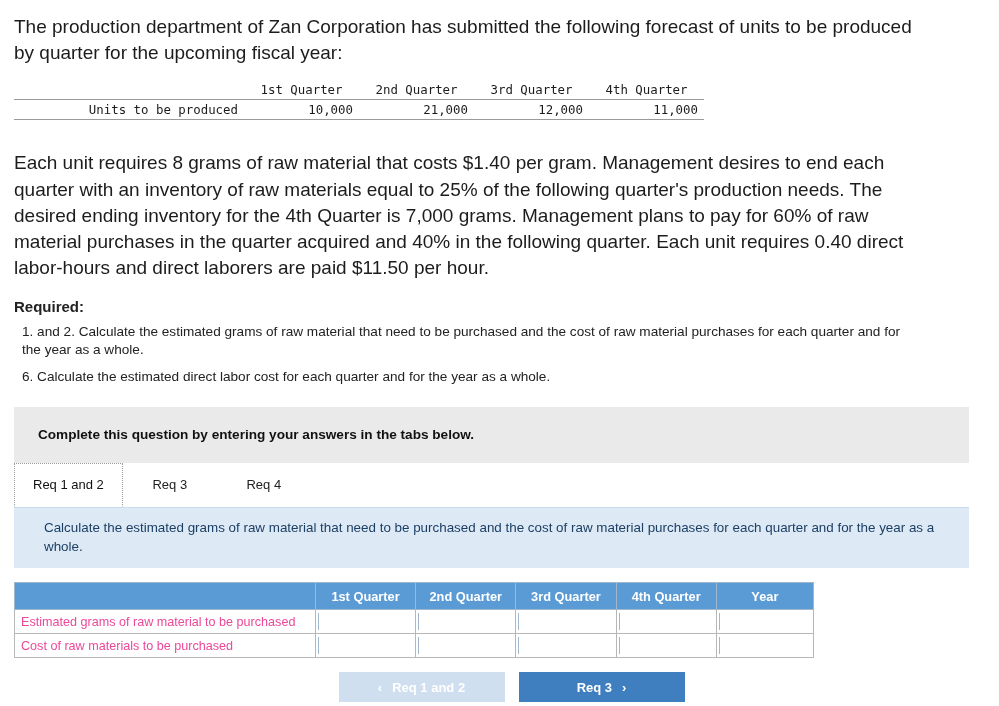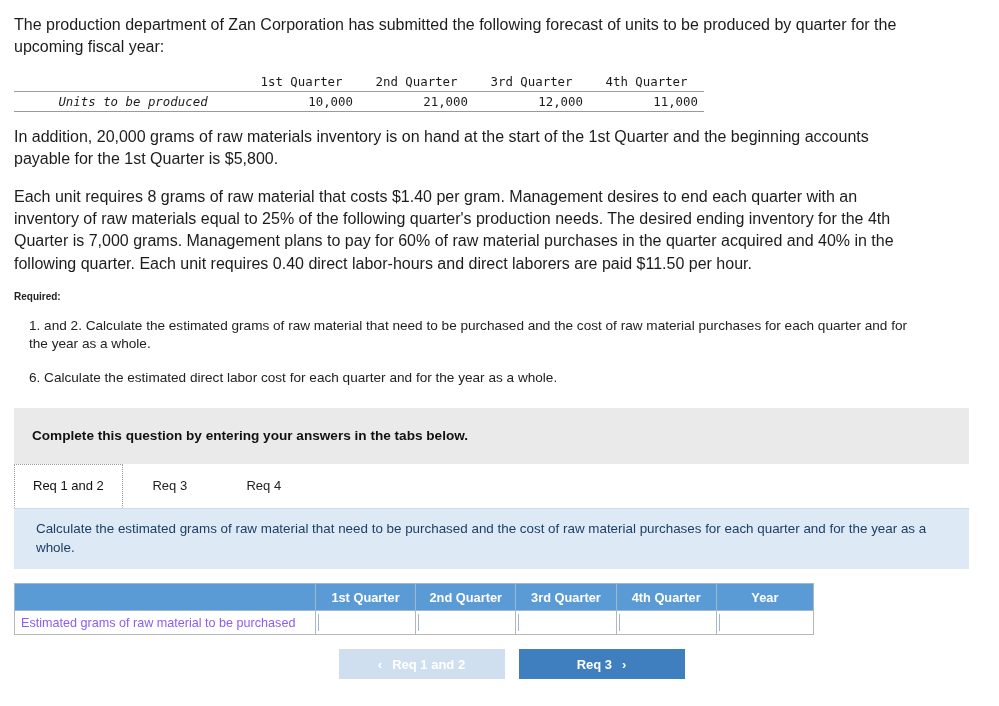--- a/index.html
+++ b/index.html
@@ -18,21 +18,21 @@
   .page {
     position: relative;
     width: 999px;
     height: 706px;
     box-sizing: border-box;
     padding: 14px 16px 0 14px;
   }
   p.para {
     margin: 0 0 0 0;
     line-height: 1.38;
-    font-size: 16px;
+    font-size: 19px;
     color: #1c1c1c;
   }
   .intro { width: 900px; }
   .spacer-14 { height: 14px; }
   .spacer-16 { height: 16px; }
 
   
   .forecast {
     margin-top: 14px;
     width: 690px;
@@ -49,52 +49,51 @@
     text-align: center;
     border-bottom: 1px solid #9a9a9a;
   }
   .forecast thead th.blank {
     border-bottom: 1px solid #9a9a9a;
   }
   .forecast tbody td {
     border-bottom: 1px solid #9a9a9a;
   }
   .forecast .rowlabel {
-    text-align: center;
+    text-align: right;
     padding-left: 14px;
     white-space: nowrap;
-    font-style: italic;
   }
   .forecast .num {
     text-align: right;
   }
   .forecast colgroup .c0 { width: 230px; }
   .forecast colgroup .cq { width: 115px; }
 
   
   .required-title {
     font-weight: bold;
-    font-size: 10px;
+    font-size: 15px;
     margin: 0;
   }
   .req-line {
     font-size: 13.6px;
     line-height: 1.38;
-    margin: 15px;
+    margin: 8px;
   }
 
   
   .grey-bar {
     margin-top: 20px;
     background: #eaeaea;
     height: 56px;
     width: 955px;
     display: flex;
     align-items: center;
-    padding-left: 18px;
+    padding-left: 24px;
     box-sizing: border-box;
   }
   .grey-bar span {
     font-weight: bold;
     font-size: 13.6px;
     color: #111111;
   }
 
   
   .tabs {
@@ -125,21 +124,21 @@
   }
   .tab.inactive {
     border-bottom: none;
   }
 
   
   .blue-panel {
     width: 955px;
     background: #ddeaf6;
     box-sizing: border-box;
-    padding: 11px 16px 12px 22px;
+    padding: 11px 16px 12px 30px;
     font-size: 13.4px;
     color: #1c3f64;
     line-height: 1.4;
     border-top: 1px solid #c9dced;
   }
 
   
   .answer-wrap {
     margin-top: 14px;
     width: 800px;
@@ -160,21 +159,21 @@
     padding: 0 8px;
   }
   table.answer th.head-blank {
     background: #5b9bd5;
   }
   table.answer td {
     border: 1px solid #b7b7b7;
     height: 23px;
     padding: 0 6px;
     font-size: 12.6px;
-    color: #8b5cf6;
+    color: #ec4899;
     background: #ffffff;
   }
   table.answer td.label {
     text-align: left;
     width: 330px;
   }
   table.answer td.cell {
     width: 94px;
     position: relative;
   }
@@ -252,21 +251,20 @@
         <td class="rowlabel">Units to be produced</td>
         <td class="num">10,000</td>
         <td class="num">21,000</td>
         <td class="num">12,000</td>
         <td class="num">11,000</td>
       </tr>
     </tbody>
   </table>
 
   <div class="spacer-14"></div>
-  <p class="para intro">In addition, 20,000 grams of raw materials inventory is on hand at the start of the 1st Quarter and the beginning accounts payable for the 1st Quarter is $5,800.</p>
 
   <div class="spacer-16"></div>
   <p class="para intro">Each unit requires 8 grams of raw material that costs $1.40 per gram. Management desires to end each quarter with an inventory of raw materials equal to 25% of the following quarter's production needs. The desired ending inventory for the 4th Quarter is 7,000 grams. Management plans to pay for 60% of raw material purchases in the quarter acquired and 40% in the following quarter. Each unit requires 0.40 direct labor-hours and direct laborers are paid $11.50 per hour.</p>
 
   <div class="spacer-16"></div>
   <p class="required-title">Required:</p>
   <p class="req-line intro">1. and 2. Calculate the estimated grams of raw material that need to be purchased and the cost of raw material purchases for each quarter and for the year as a whole.</p>
   <p class="req-line intro">6. Calculate the estimated direct labor cost for each quarter and for the year as a whole.</p>
 
   <div class="grey-bar">
@@ -303,20 +301,28 @@
       </thead>
       <tbody>
         <tr>
           <td class="label">Estimated grams of raw material to be purchased</td>
           <td class="cell"></td>
           <td class="cell"></td>
           <td class="cell"></td>
           <td class="cell"></td>
           <td class="cell"></td>
         </tr>
+        <tr>
+          <td class="label">Cost of raw materials to be purchased</td>
+          <td class="cell"></td>
+          <td class="cell"></td>
+          <td class="cell"></td>
+          <td class="cell"></td>
+          <td class="cell"></td>
+        </tr>
       </tbody>
     </table>
   </div>
 
   <div class="nav-row">
     <div class="btn prev">
       <span class="chev">‹</span>
       <span>Req 1 and 2</span>
     </div>
     <div class="btn next">

